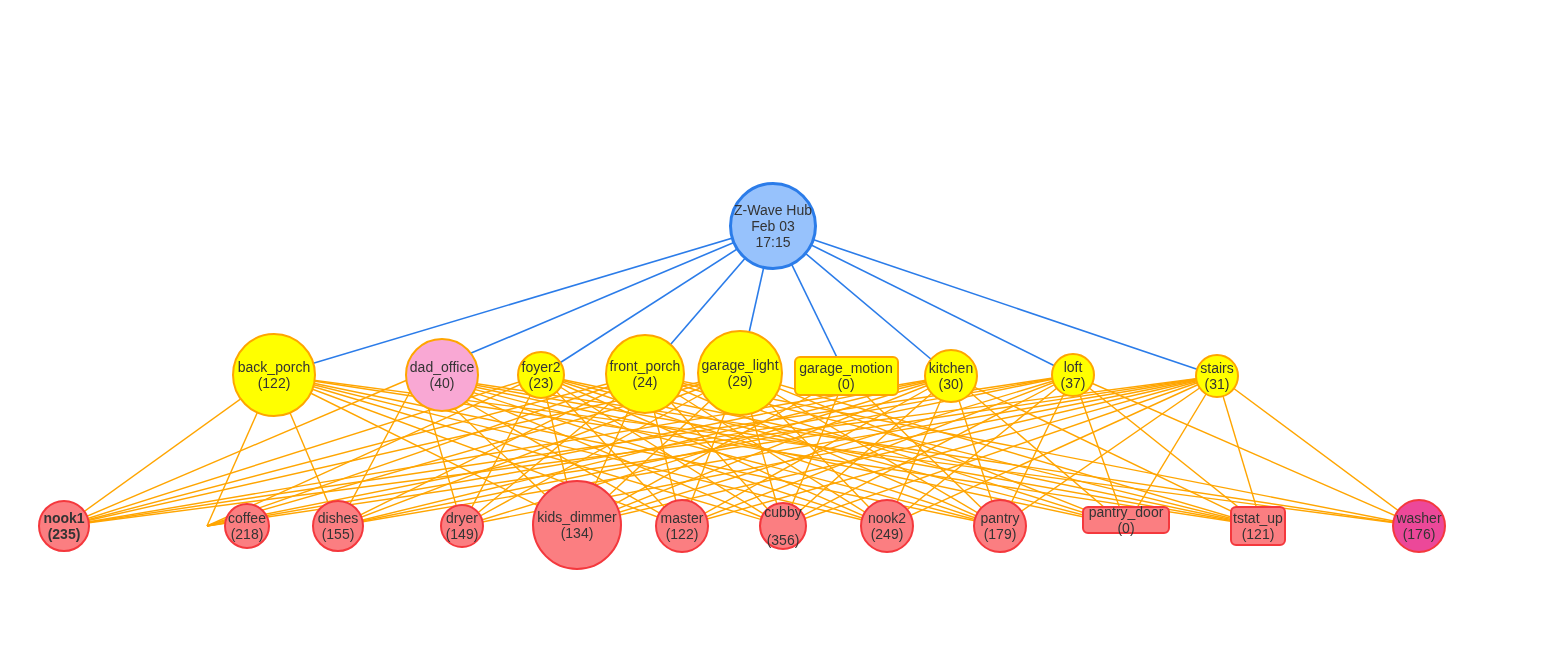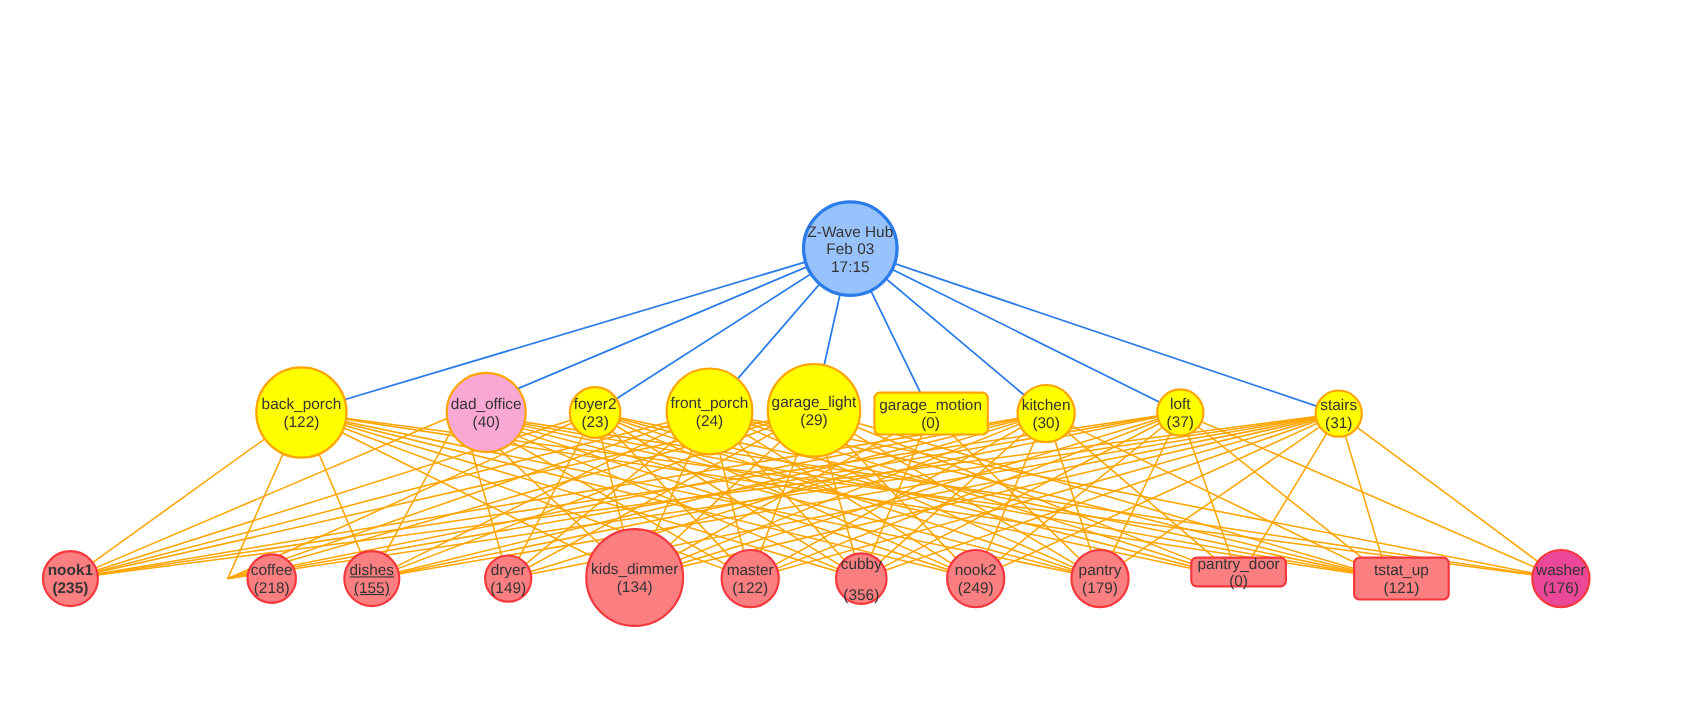--- a/index.html
+++ b/index.html
@@ -190,21 +190,21 @@
       <span>(31)</span>
     </div>
     <div class="node circle" style="background: rgb(251, 126, 129); border: 2px solid rgb(244, 56, 61); left: 38px; top: 500px; width: 52px; height: 52px; font-weight: bold;">
       <span>nook1</span>
       <span>(235)</span>
     </div>
     <div class="node circle" style="background: rgb(251, 126, 129); border: 2px solid rgb(244, 56, 61); left: 184px; top: 503px; width: 46px; height: 46px; margin-left: 40px;">
       <span>coffee</span>
       <span>(218)</span>
     </div>
-    <div class="node circle" style="background: rgb(251, 126, 129); border: 2px solid rgb(244, 56, 61); left: 312px; top: 500px; width: 52px; height: 52px; text-decoration: underline;">
+    <div class="node circle" style="background: rgb(251, 126, 129); border: 2px solid rgb(244, 56, 61); left: 312px; top: 500px; width: 52px; height: 52px;">
       <span>dishes</span>
       <span>(155)</span>
     </div>
     <div class="node circle" style="background: rgb(251, 126, 129); border: 2px solid rgb(244, 56, 61); left: 440px; top: 504px; width: 44px; height: 44px;">
       <span>dryer</span>
       <span>(149)</span>
     </div>
     <div class="node circle" style="background: rgb(251, 126, 129); border: 2px solid rgb(244, 56, 61); left: 532px; top: 480px; width: 90px; height: 90px;">
       <span>kids_dimmer</span>
       <span>(134)</span>
@@ -222,21 +222,21 @@
       <span>(249)</span>
     </div>
     <div class="node circle" style="background: rgb(251, 126, 129); border: 2px solid rgb(244, 56, 61); left: 973px; top: 499px; width: 54px; height: 54px;">
       <span>pantry</span>
       <span>(179)</span>
     </div>
     <div class="node box" style="background: rgb(251, 126, 129); border: 2px solid rgb(244, 56, 61); left: 1082px; top: 506px; width: 88px; height: 28px;">
       <span>pantry_door</span>
       <span>(0)</span>
     </div>
-    <div class="node box" style="background: rgb(251, 126, 129); border: 2px solid rgb(244, 56, 61); left: 1230px; top: 506px; width: 88px; height: 40px;">
+    <div class="node box" style="background: rgb(251, 126, 129); border: 2px solid rgb(244, 56, 61); left: 1230px; top: 506px; width: 56px; height: 40px;">
       <span>tstat_up</span>
       <span>(121)</span>
     </div>
     <div class="node circle" style="background: #ec4899; border: 2px solid rgb(244, 56, 61); left: 1392px; top: 499px; width: 54px; height: 54px;">
       <span>washer</span>
       <span>(176)</span>
     </div>
   </div>
 
 </body></html>

